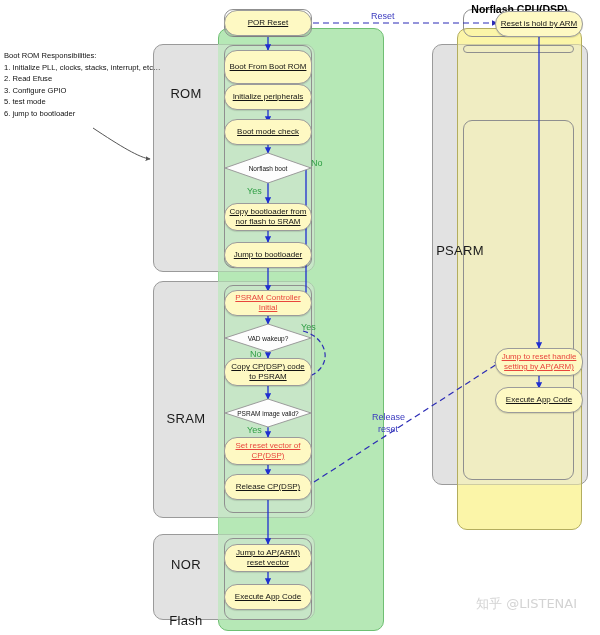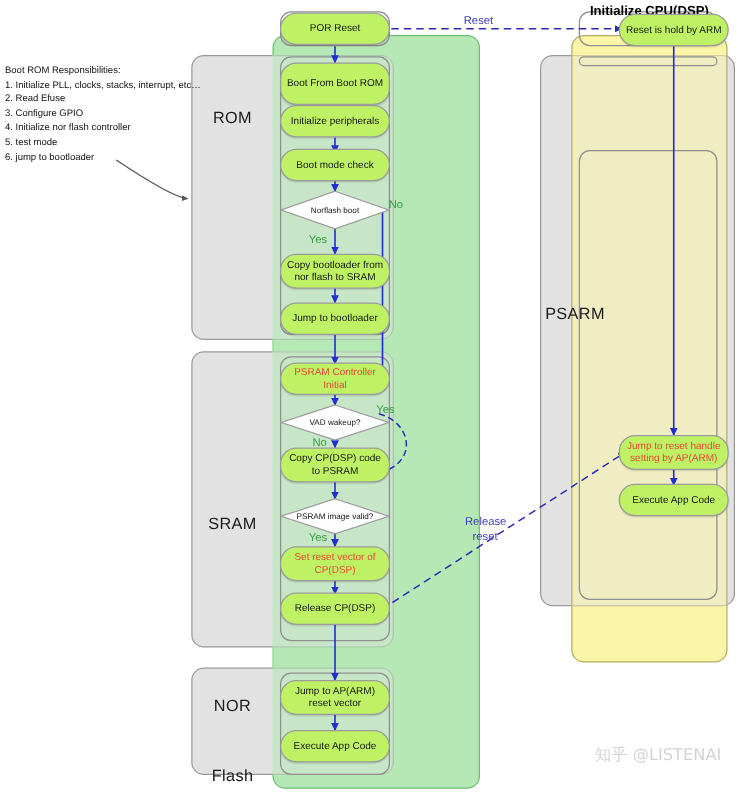--- a/index.html
+++ b/index.html
@@ -17,25 +17,25 @@
              text-align:center;line-height:22px;}
 
   .lane-title{position:absolute;font-size:10.5px;font-weight:bold;color:#000;
               text-align:center;white-space:nowrap;}
 
   
   .grp{position:absolute;border:1px solid #8f8f8f;border-radius:9px;
        background:transparent;box-sizing:border-box;}
 
   
-  .node{position:absolute;background:#bef264;border:1px solid #9b9b9b;
+  .node{position:absolute;background:#fef9c3;border:1px solid #9b9b9b;
         border-radius:13px;box-sizing:border-box;display:flex;
         align-items:center;justify-content:center;text-align:center;
         font-size:8px;color:#141414;line-height:10px;padding:12px 4px;
-        box-shadow:0 1px 1px rgba(0,0,0,.12);}
+        box-shadow:0 1px 1px rgba(0,0,0,.12);text-decoration:underline;}
   .node.red{color:#e8453c;}
 
   
   .dec{position:absolute;}
   .dec svg{display:block;}
   .dec .dtext{position:absolute;left:0;top:0;width:100%;height:100%;
               display:flex;align-items:center;justify-content:center;
               font-size:6.5px;color:#141414;text-align:center;}
 
   
@@ -136,28 +136,27 @@
 
     <g stroke="#2b2bb5" stroke-width="1.2" fill="none" stroke-dasharray="6,4">
       <line x1="314" y1="482" x2="500" y2="362" marker-end="url(#ahD)"></line>
     </g>
 
     <g stroke="#555" stroke-width="1" fill="none">
       <path d="M93,128 C120,146 140,158 150,159" marker-end="url(#ahG)"></path>
     </g>
   </svg>
 
-  <div class="lane-title" style="left:457px;top:3px;width:125px;">Initialize CPU(DSP)</div>
+  <div class="lane-title" style="left:457px;top:3px;width:125px;">Norflash CPU(DSP)</div>
 
   <div class="note" style="left:4px;top:50px;">
     <div>Boot ROM Responsibilities:</div>
     <div>1. Initialize PLL, clocks, stacks, interrupt, etc…</div>
     <div>2. Read Efuse</div>
     <div>3. Configure GPIO</div>
-    <div>4. Initialize nor flash controller</div>
     <div>5. test mode</div>
     <div>6. jump to bootloader</div>
   </div>
 
   <div class="node" style="left:224px;top:10px;width:88px;height:26px;">POR Reset</div>
 
   <div class="node" style="left:224px;top:50px;width:88px;height:34px;">Boot From Boot ROM</div>
 
   <div class="node" style="left:224px;top:84px;width:88px;height:26px;">Initialize peripherals</div>
 

